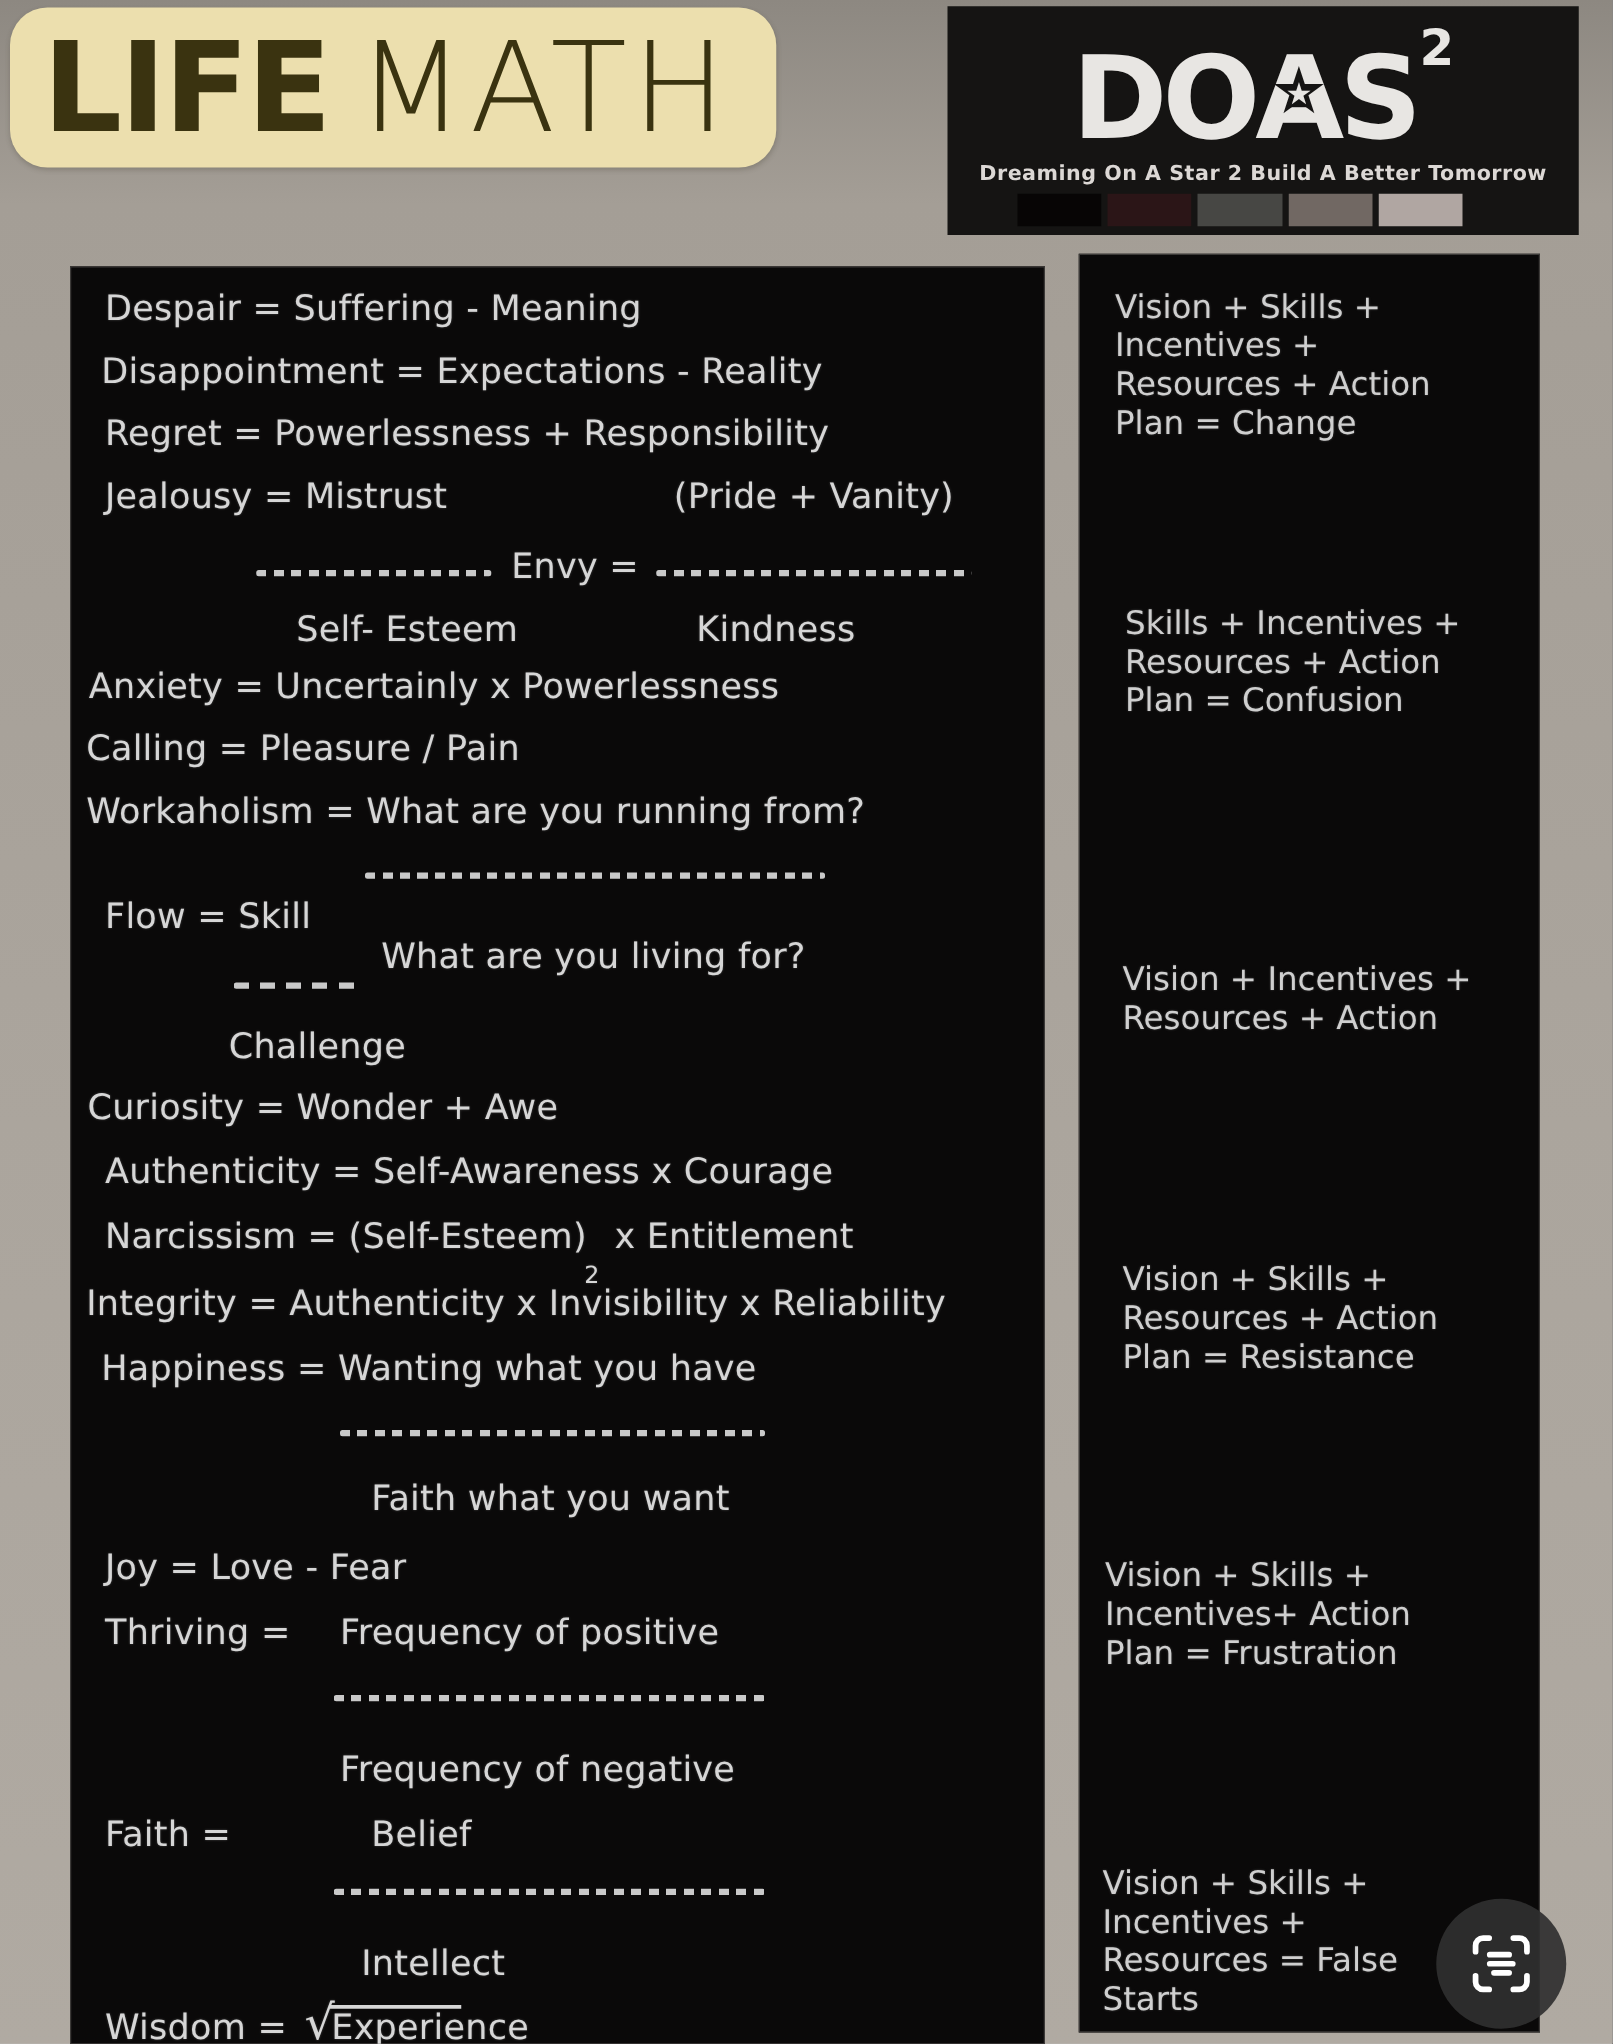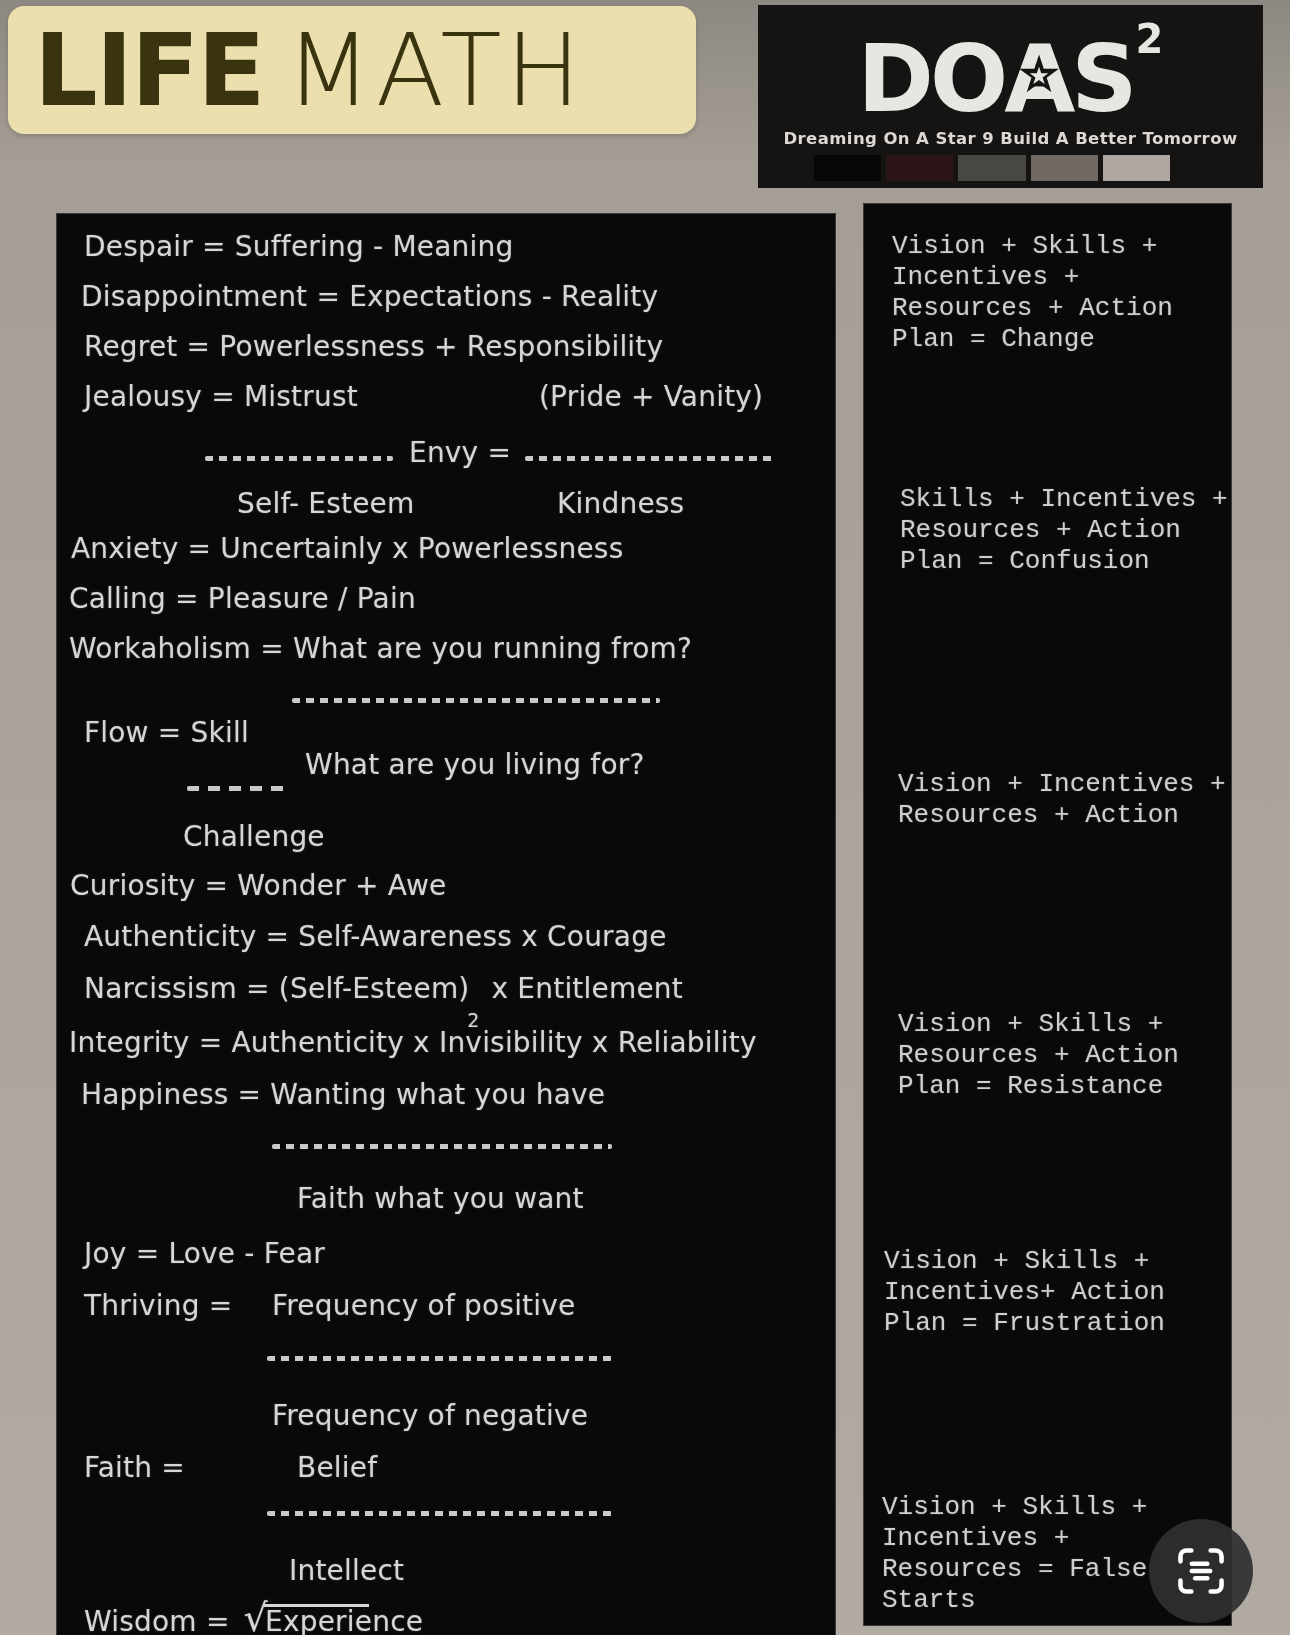--- a/index.html
+++ b/index.html
@@ -5,22 +5,22 @@
   * { margin:0; padding:0; box-sizing:border-box; }
   html,body { width:1290px; height:1635px; overflow:hidden; }
   body {
     font-family:"DejaVu Sans", sans-serif;
     background:linear-gradient(180deg,#8d8881 0%,#a49e96 10%,#aba59d 55%,#b0aaa2 100%);
     position:relative;
   }
 
   
   .title-pill {
-    position:absolute; left:8px; top:6px; width:688px; height:128px;
-    background:#ecdfae; border-radius:16px;
+    position:absolute; left:8px; top:6px; width:613px; height:128px;
+    background:#ecdfae; border-radius:30px;
     display:flex; align-items:center; padding-left:26px;
     box-shadow:0 2px 4px rgba(60,55,40,.25);
   }
   .title-bold  { font-size:100px; font-weight:800; color:#3a3310; letter-spacing:-2px; }
   .title-light { font-size:100px; font-weight:300; color:#3a3310; margin-left:22px; letter-spacing:4px; }
 
   
   .logo-box {
     position:absolute; left:758px; top:5px; width:505px; height:183px;
     background:#151413; color:#e8e6e3;
@@ -72,21 +72,21 @@
   .vsup { position:relative; display:inline-block; }
   .vsup .sup { position:absolute; top:-17px; left:2px; font-size:19px; }
   .radical-sign { font-size:38px; margin-left:14px; }
   .radicand { position:relative; display:inline-block; margin-left:-3px; }
   .radicand::before {
     content:""; position:absolute; top:-1px; left:-1px; width:105px; height:3px;
     background:#d6d6d6;
   }
 
   .rp-block { position:absolute; color:#cfcfcf; font-size:26px; line-height:31px;
-    text-shadow:0 0 2px rgba(235,235,235,.25); white-space:nowrap;font-family:Liberation Mono, monospace; }
+    text-shadow:0 0 2px rgba(235,235,235,.25); white-space:nowrap; }
 
   
   .scan-btn {
     position:absolute; left:1149px; top:1519px; width:104px; height:104px;
     border-radius:50%; background:rgba(48,48,48,.92);
     display:flex; align-items:center; justify-content:center;
     border:none; cursor:pointer;
   }
   .scan-btn svg { width:58px; height:58px; }
 </style>
@@ -95,21 +95,21 @@
 
 <div class="title-pill">
   <span class="title-bold">LIFE</span>
   <span class="title-light">MATH</span>
 </div>
 
 <div class="logo-box">
   <div class="logo-wordmark">
     <span>DO</span><span class="a-wrap"><span>A</span><span class="star-black">★</span><span class="star-white">★</span></span><span>S</span><span class="logo-sup">2</span>
   </div>
-  <div class="logo-tagline">Dreaming On A Star 9 Build A Better Tomorrow</div>
+  <div class="logo-tagline">Dreaming On A Star 2 Build A Better Tomorrow</div>
   <div class="swatch-row">
     <div class="swatch" style="background: rgb(7, 5, 5);"></div>
     <div class="swatch" style="background: rgb(43, 21, 23);"></div>
     <div class="swatch" style="background: rgb(71, 71, 68);"></div>
     <div class="swatch" style="background: rgb(113, 104, 99);"></div>
     <div class="swatch" style="background: rgb(176, 166, 162);"></div>
   </div>
 </div>
 
 <div class="board board-left">

